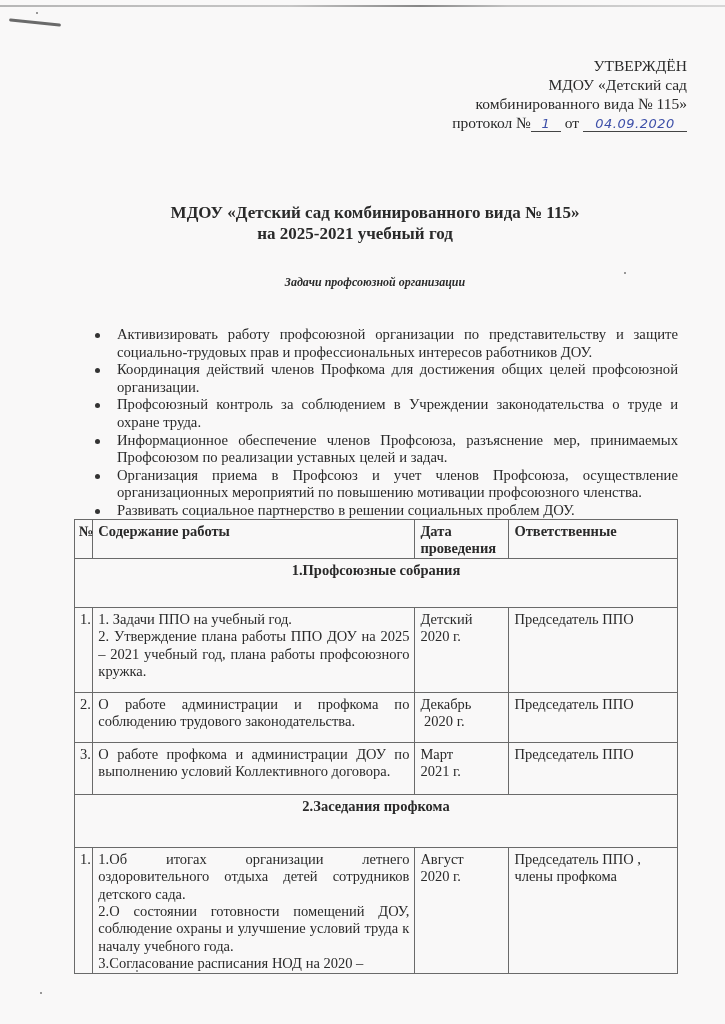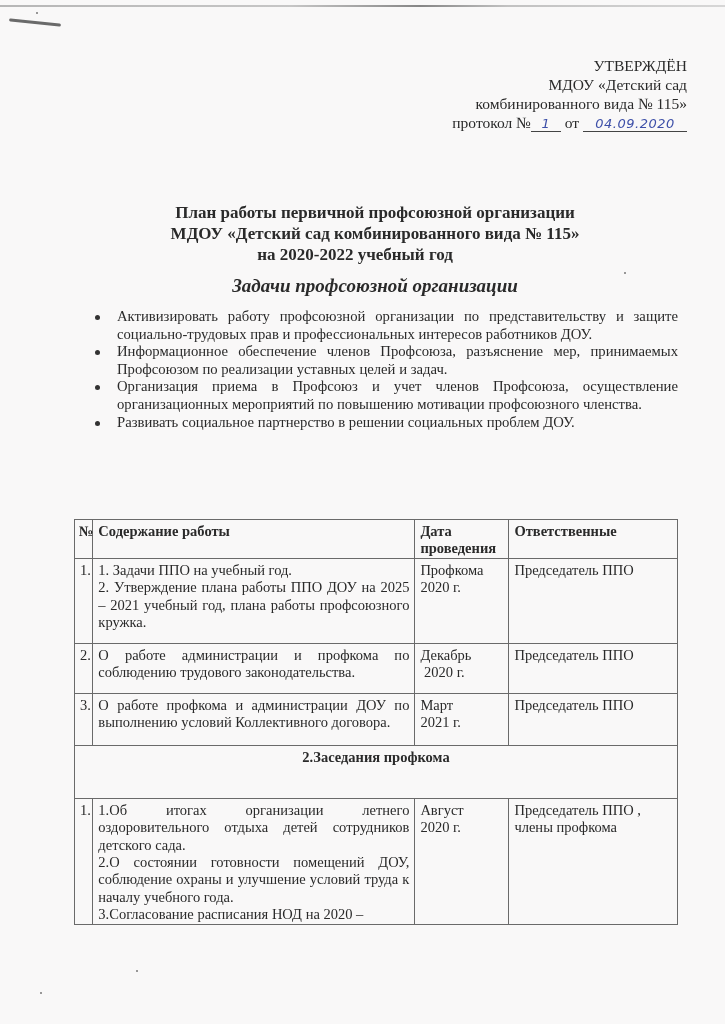--- a/index.html
+++ b/index.html
@@ -32,24 +32,24 @@
   }
   .u-line { display: inline-block; border-bottom: 1px solid #444; text-align: center; line-height: 15px; }
 
   .title {
     position: absolute; left: 150px; top: 202px; width: 450px;
     font-weight: bold; font-size: 17px; line-height: 21px; text-align: center;
   }
   .title .l3 { padding-right: 40px; }
   .subtitle {
     position: absolute; left: 150px; top: 275px; width: 450px;
-    text-align: center; font-style: italic; font-weight: bold; font-size: 19px;
+    text-align: center; font-style: italic; font-weight: bold; font-size: 12px;
   }
   .tasks {
-    position: absolute; left: 90px; top: 308px; width: 588px;
+    position: absolute; left: 90px; top: 326px; width: 588px;
     margin: 0; padding: 0; list-style: none;
     font-size: 14.7px; line-height: 17.6px;
   }
   .tasks li { position: relative; padding-left: 27px; text-align: justify; }
   .tasks li::before {
     content: ""; position: absolute; left: 5px; top: 7px; width: 5px; height: 5px;
     border-radius: 50%; background: #333;
   }
 
   table.plan {
@@ -84,58 +84,62 @@
   <div>МДОУ «Детский сад</div>
   <div>комбинированного вида № 115»</div>
   <div>
     <span>протокол №</span><span class="u-line hand" style="width:30px">1</span>
     <span>от</span>
     <span class="u-line hand" style="width:104px">04.09.2020</span>
   </div>
 </div>
 
 <div class="title">
-  <div>План работы первичной профсоюзной организации</div>
   <div>МДОУ «Детский сад комбинированного вида № 115»</div>
-  <div class="l3">на 2020-2022 учебный год</div>
+  <div class="l3">на 2025-2021 учебный год</div>
 </div>
 
 <div class="subtitle">Задачи профсоюзной организации</div>
 
 <ul class="tasks">
   <li>Активизировать работу профсоюзной организации по представительству и защите социально-трудовых прав и профессиональных интересов работников ДОУ.</li>
+  <li>Координация действий членов Профкома для достижения общих целей профсоюзной организации.</li>
+  <li>Профсоюзный контроль за соблюдением в Учреждении законодательства о труде и охране труда.</li>
   <li>Информационное обеспечение членов Профсоюза, разъяснение мер, принимаемых Профсоюзом по реализации уставных целей и задач.</li>
   <li>Организация приема в Профсоюз и учет членов Профсоюза, осуществление организационных мероприятий по повышению мотивации профсоюзного членства.</li>
   <li>Развивать социальное партнерство в решении социальных проблем ДОУ.</li>
 </ul>
 
 <table class="plan">
   <colgroup>
     <col class="col-no">
       <col class="col-content">
       <col class="col-date">
       <col class="col-resp">
   </colgroup>
   <tbody>
       <tr>
     <th style="text-align:left;padding-left:4px">№</th>
     <th>Содержание работы</th>
     <th>Дата проведения</th>
     <th>Ответственные</th>
   </tr>
 
+  <tr class="section" style="height:49px">
+    <td colspan="4">1.Профсоюзные собрания</td>
+  </tr>
 
   <tr style="height:85px">
     <td>1.</td>
     <td class="c-content">
       <div>1. Задачи ППО на учебный год.</div>
       <div>2. Утверждение плана работы ППО ДОУ на 2025 – 2021 учебный год, плана работы профсоюзного кружка.</div>
     </td>
     <td class="c-date">
-      <div>Профкома</div>
+      <div>Детский</div>
       <div>2020 г.</div>
     </td>
     <td class="c-resp">
       <div>Председатель ППО</div>
     </td>
   </tr>
 
   <tr style="height:50px">
     <td>2.</td>
     <td class="c-content">

